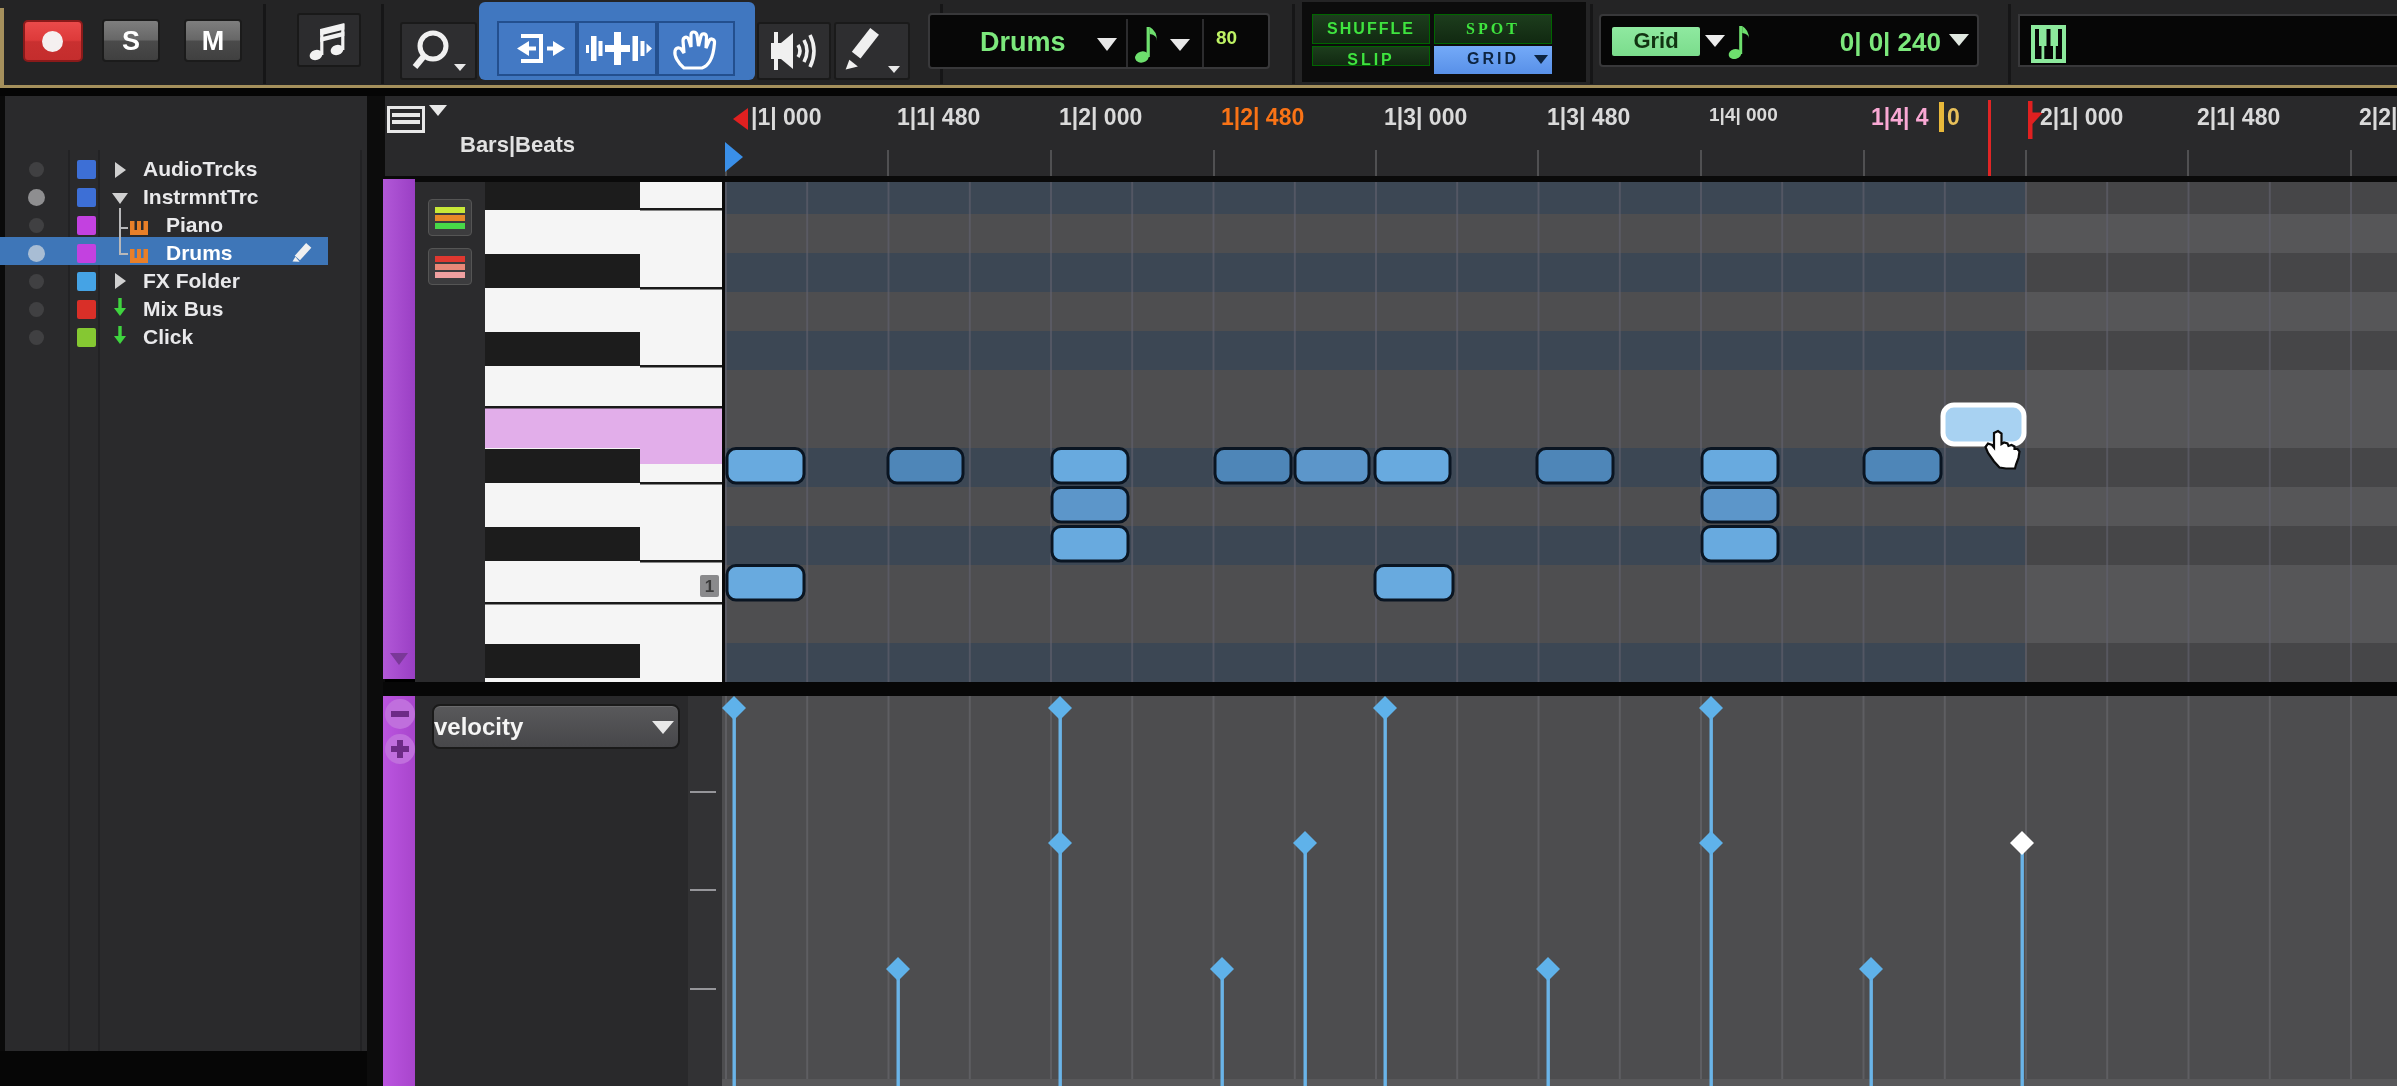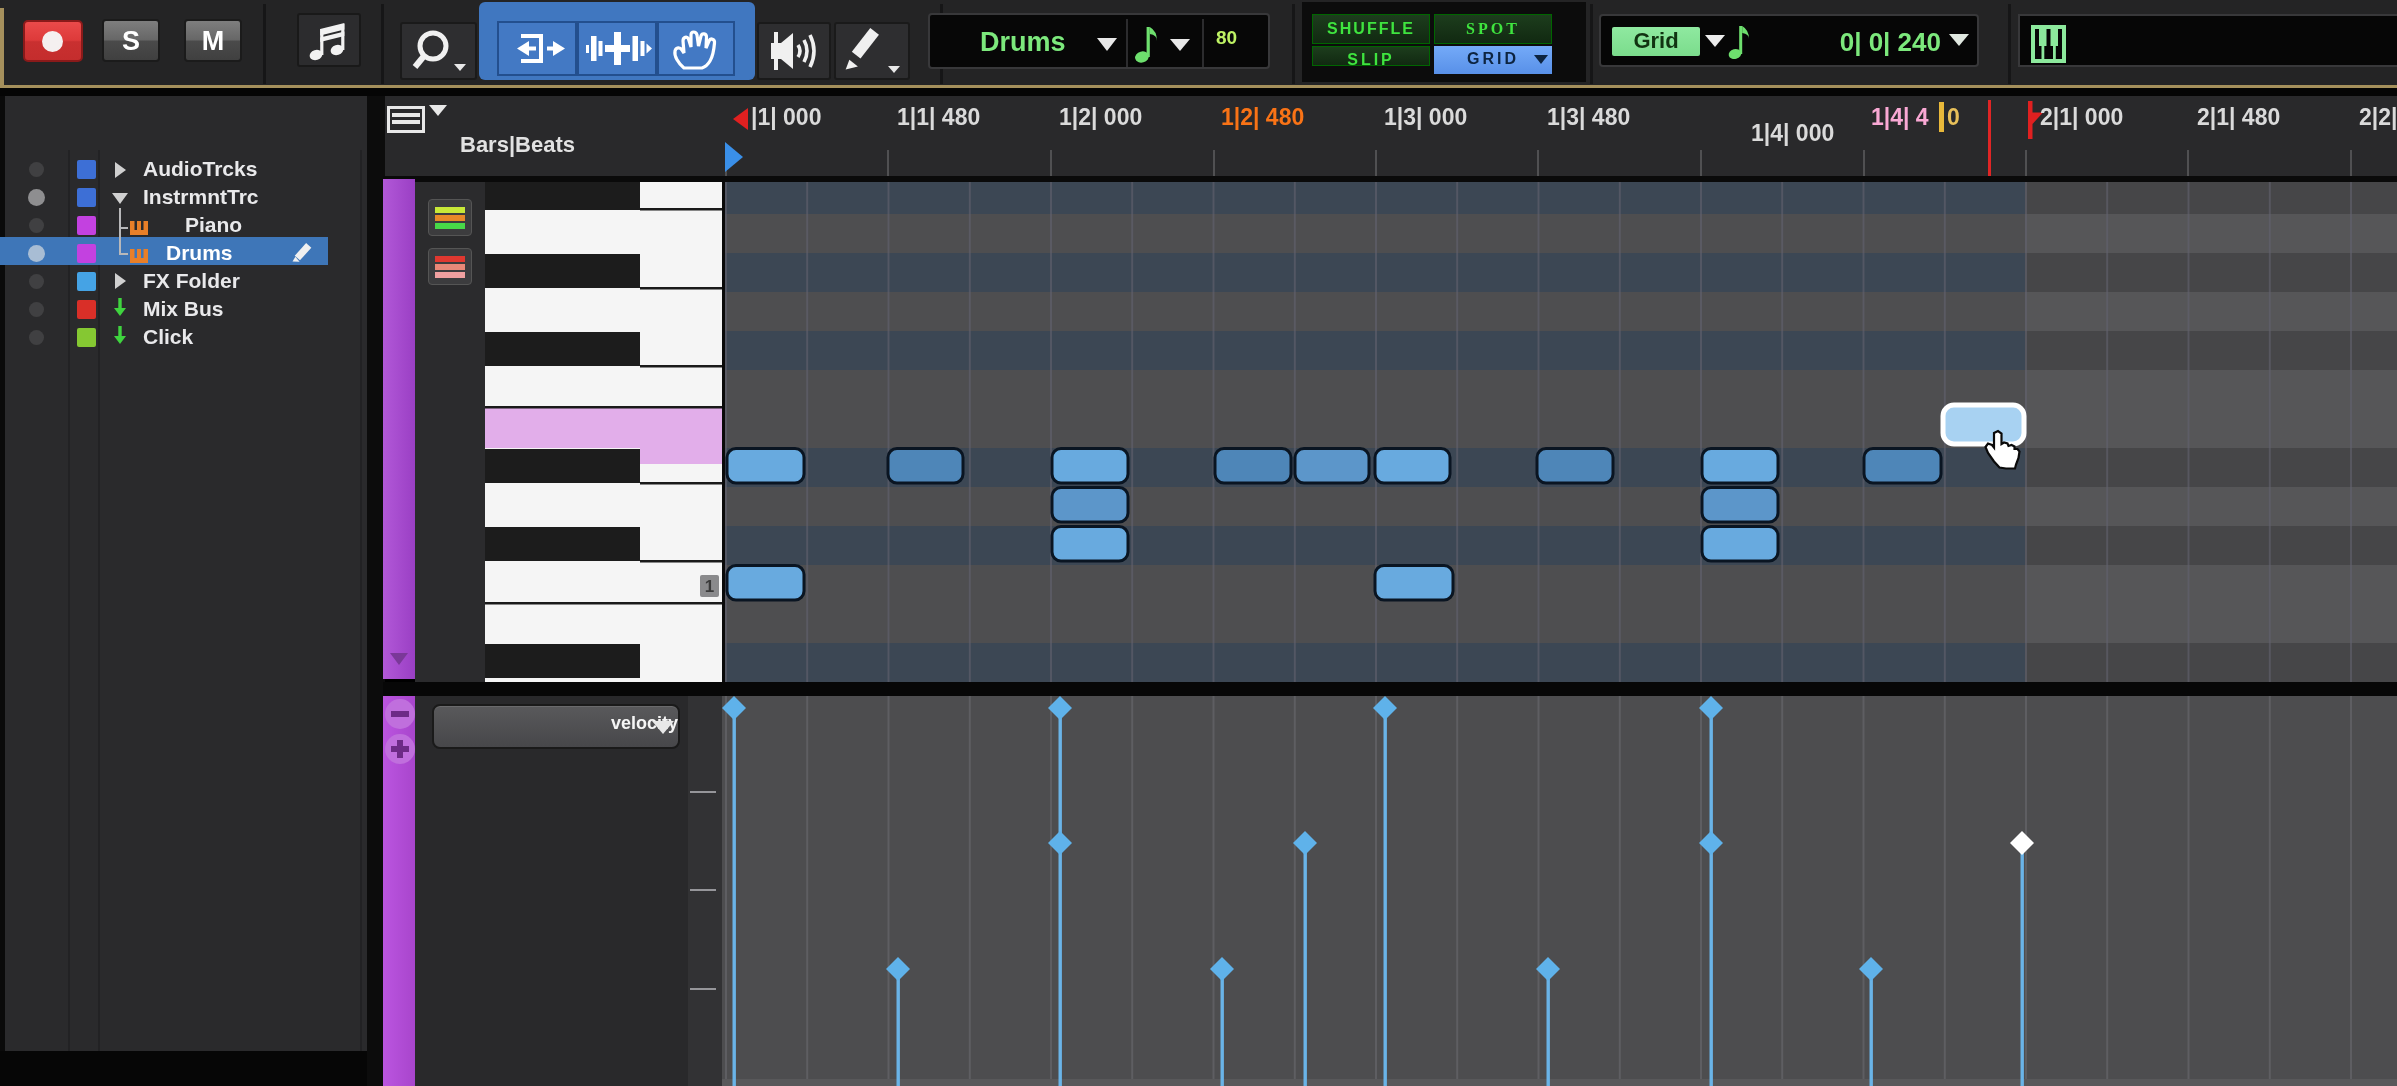--- a/index.html
+++ b/index.html
@@ -188,21 +188,21 @@
       <line x1="8" y1="1" x2="8" y2="13" stroke="#3fd43f" stroke-width="3.4"></line>
       <polygon points="2,11 14,11 8,19" fill="#3fd43f"></polygon>
     </svg>
   <svg width="16" height="20" viewBox="0 0 16 20" style="position:absolute;left:112px;top:229px;">
       <line x1="8" y1="1" x2="8" y2="13" stroke="#3fd43f" stroke-width="3.4"></line>
       <polygon points="2,11 14,11 8,19" fill="#3fd43f"></polygon>
     </svg>
 
   <div class="abs" style="left:143px;top:61px;color:#e9e9eb;font-size:21px;font-weight:bold;">AudioTrcks</div>
   <div class="abs" style="left:143px;top:89px;color:#e9e9eb;font-size:21px;font-weight:bold;">InstrmntTrc</div>
-  <div class="abs" style="left:166px;top:117px;color:#e9e9eb;font-size:21px;font-weight:bold;margin-left:19px;">Piano</div>
+  <div class="abs" style="left:166px;top:117px;color:#e9e9eb;font-size:21px;font-weight:bold;">Piano</div>
   <div class="abs" style="left:166px;top:145px;color:#ffffff;font-size:21px;font-weight:bold;">Drums</div>
   <div class="abs" style="left:143px;top:173px;color:#e9e9eb;font-size:21px;font-weight:bold;">FX Folder</div>
   <div class="abs" style="left:143px;top:201px;color:#e9e9eb;font-size:21px;font-weight:bold;">Mix Bus</div>
   <div class="abs" style="left:143px;top:229px;color:#e9e9eb;font-size:21px;font-weight:bold;">Click</div>
 
   <svg width="28" height="24" viewBox="0 0 28 24" style="position:absolute;left:292px;top:145px;">
     <rect x="8" y="2" width="7" height="17" fill="#f0f0f0" transform="rotate(42 11 10)"></rect>
     <polygon points="3,16 8,20 1,21" fill="#f0f0f0" transform="rotate(10 4 18)"></polygon>
   </svg>
 </div>
@@ -226,21 +226,21 @@
   <div class="abs" style="left:512px;top:8px;color:#dadada;font-size:23px;font-weight:bold;white-space:pre;">1|1| 480</div>
   <div class="abs" style="left:665px;top:54px;width:2px;height:32px;background:#505052;"></div>
   <div class="abs" style="left:674px;top:8px;color:#dadada;font-size:23px;font-weight:bold;white-space:pre;">1|2| 000</div>
   <div class="abs" style="left:828px;top:54px;width:2px;height:32px;background:#505052;"></div>
   <div class="abs" style="left:836px;top:8px;color:#f97316;font-size:23px;font-weight:bold;white-space:pre;">1|2| 480</div>
   <div class="abs" style="left:990px;top:54px;width:2px;height:32px;background:#505052;"></div>
   <div class="abs" style="left:999px;top:8px;color:#dadada;font-size:23px;font-weight:bold;white-space:pre;">1|3| 000</div>
   <div class="abs" style="left:1152px;top:54px;width:2px;height:32px;background:#505052;"></div>
   <div class="abs" style="left:1162px;top:8px;color:#dadada;font-size:23px;font-weight:bold;white-space:pre;">1|3| 480</div>
   <div class="abs" style="left:1315px;top:54px;width:2px;height:32px;background:#505052;"></div>
-  <div class="abs" style="left:1324px;top:24px;color:#dadada;font-size:23px;font-weight:bold;white-space:pre;margin-left:42px;">1|4| 000</div>
+  <div class="abs" style="left:1324px;top:8px;color:#dadada;font-size:19px;font-weight:bold;white-space:pre;">1|4| 000</div>
   <div class="abs" style="left:1478px;top:54px;width:2px;height:32px;background:#505052;"></div>
   <div class="abs" style="left:1486px;top:8px;color:#f9a8d4;font-size:23px;font-weight:bold;white-space:pre;">1|4| 4</div>
   <div class="abs" style="left:1554px;top:6px;width:5px;height:30px;background:#e8b83a;"></div>
   <div class="abs" style="left:1562px;top:8px;color:#e8c05a;font-size:23px;font-weight:bold;">0</div>
   <div class="abs" style="left:1640px;top:54px;width:2px;height:32px;background:#505052;"></div>
   <svg width="18" height="38" viewBox="0 0 18 38" style="position:absolute;left:1641px;top:5px;">
       <path d="M2 0 L2 38 L6.5 38 L6.5 23 L17 11.5 L6.5 11.5 L6.5 0 Z" fill="#e02020"></path>
     </svg>
   <div class="abs" style="left:1655px;top:8px;color:#dadada;font-size:23px;font-weight:bold;white-space:pre;">2|1| 000</div>
   <div class="abs" style="left:1802px;top:54px;width:2px;height:32px;background:#505052;"></div>
@@ -372,21 +372,21 @@
   <div class="abs" style="left:0;top:0;width:32px;height:390px;background:linear-gradient(90deg,#bb55e0,#a845cc);"></div>
   <div class="abs" style="left:2px;top:3px;width:30px;height:30px;border-radius:50%;background:#c06fdd;">
     <div class="abs" style="left:6px;top:12px;width:18px;height:6px;background:#6d2b86;"></div>
   </div>
   <div class="abs" style="left:2px;top:38px;width:30px;height:30px;border-radius:50%;background:#c06fdd;">
     <div class="abs" style="left:6px;top:12px;width:18px;height:6px;background:#6d2b86;"></div>
     <div class="abs" style="left:12px;top:6px;width:6px;height:18px;background:#6d2b86;"></div>
   </div>
 
   <div class="abs" style="left:49px;top:8px;width:248px;height:45px;background:linear-gradient(#59595b,#47474a);border:2px solid #1a1a1a;border-radius:8px;box-shadow:inset 0 1px 0 #6a6a6c;">
-    <div class="abs" style="left:0;top:7px;width:100%;text-align:right;color:#f5f5f5;font-size:18px;font-weight:bold;">velocity</div>
+    <div class="abs" style="left:0;top:7px;width:100%;text-align:left;color:#f5f5f5;font-size:24px;font-weight:bold;">velocity</div>
     <div class="abs" style="left:218px;top:15px;width:0;height:0;border-left:11px solid transparent;border-right:11px solid transparent;border-top:13px solid #e8e8e8;"></div>
   </div>
 
   <div class="abs" style="left:305px;top:0;width:34px;height:390px;background:#323234;">
     <div class="abs" style="left:2px;top:95px;width:26px;height:2px;background:#96969a;"></div>
     <div class="abs" style="left:2px;top:193px;width:26px;height:2px;background:#96969a;"></div>
     <div class="abs" style="left:2px;top:292px;width:26px;height:2px;background:#96969a;"></div>
   </div>
 
   <div class="abs" id="velgrid" style="left:339px;top:0;width:1675px;height:390px;background:#4d4d4f;overflow:hidden;">

